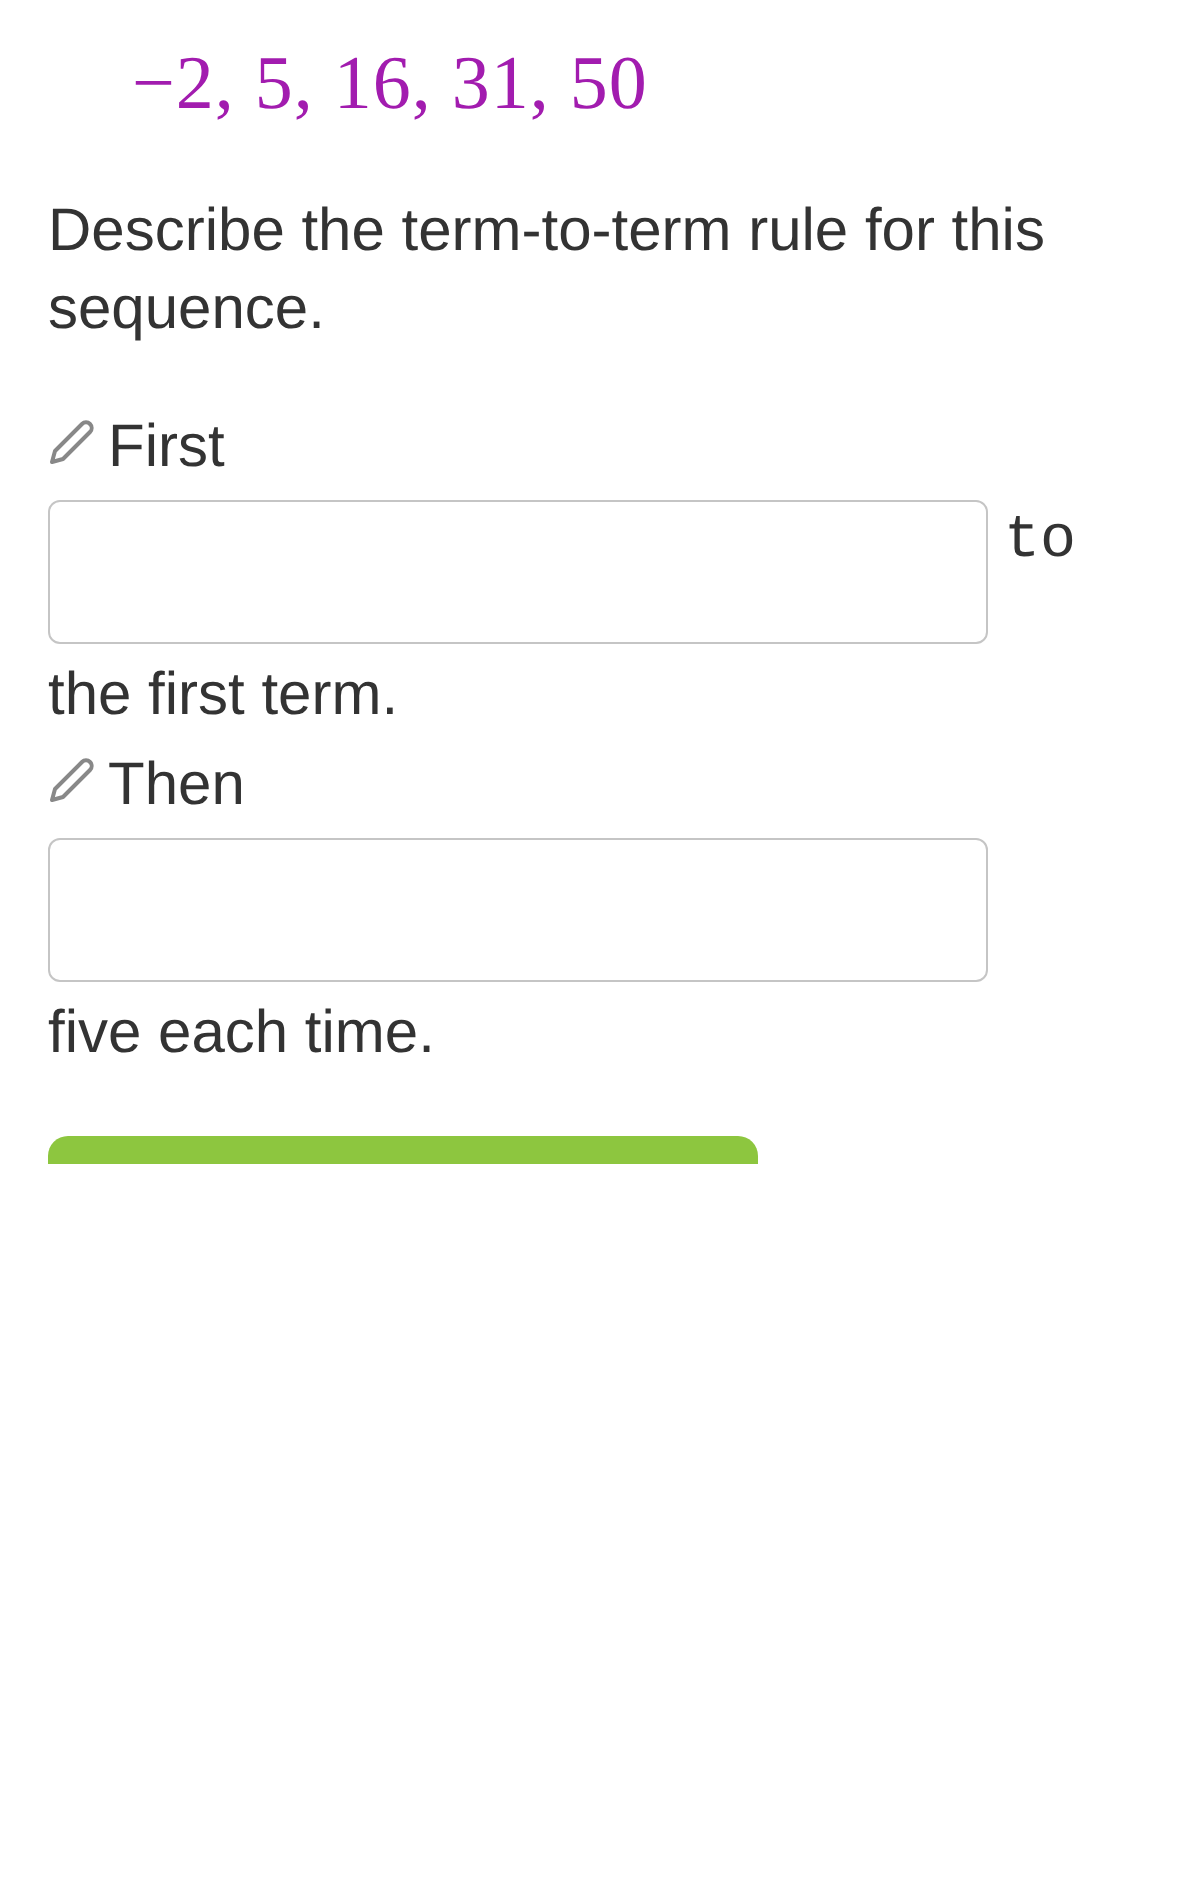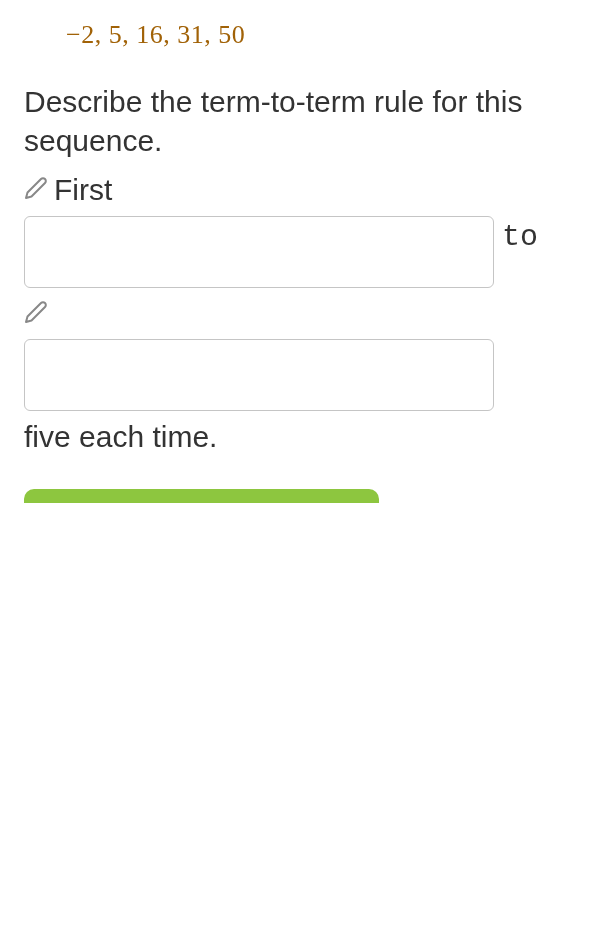--- a/index.html
+++ b/index.html
@@ -16,31 +16,31 @@
     }
     .question-text {
       font-size: 30px;
       line-height: 1.3;
       color: #333333;
       margin-bottom: 28px;
       font-weight: 400;
     }
     .sequence {
       font-family: Georgia, 'Times New Roman', serif;
-      font-size: 26px;
+      font-size: 38px;
       margin-left: 42px;
       margin-bottom: 32px;
-      color: #a16207;
+      color: #a21caf;
       letter-spacing: 0.5px;
     }
     .instruction {
       font-size: 30px;
       line-height: 1.3;
       color: #333333;
-      margin-bottom: 8px;
+      margin-bottom: 28px;
       font-weight: 400;
     }
     .answer-area {
       font-size: 30px;
       line-height: 1.45;
       color: #333333;
     }
     .field-label {
       display: inline-flex;
       gap: 6px;
@@ -111,28 +111,30 @@
         </svg>
       </span>
       <span>First</span>
     </div>
     
     <div class="input-row">
       <input type="text" class="answer-input" value="" style="">
       <span class="suffix">to</span>
     </div>
     
+    <div class="continuation">the first term.</div>
     
     <div class="second-block">
       <div class="field-label">
         <span class="pencil-icon">
           <svg viewBox="0 0 24 24" fill="none" stroke="#888888" stroke-width="2" stroke-linecap="round" stroke-linejoin="round">
             <path d="M17 3a2.828 2.828 0 1 1 4 4L7.5 20.5 2 22l1.5-5.5L17 3z"></path>
           </svg>
         </span>
+        <span>Then</span>
       </div>
       
       <div class="input-row">
         <input type="text" class="answer-input" value="" style="">
       </div>
       
       <div class="continuation">five each time.</div>
     </div>
   </div>
 

